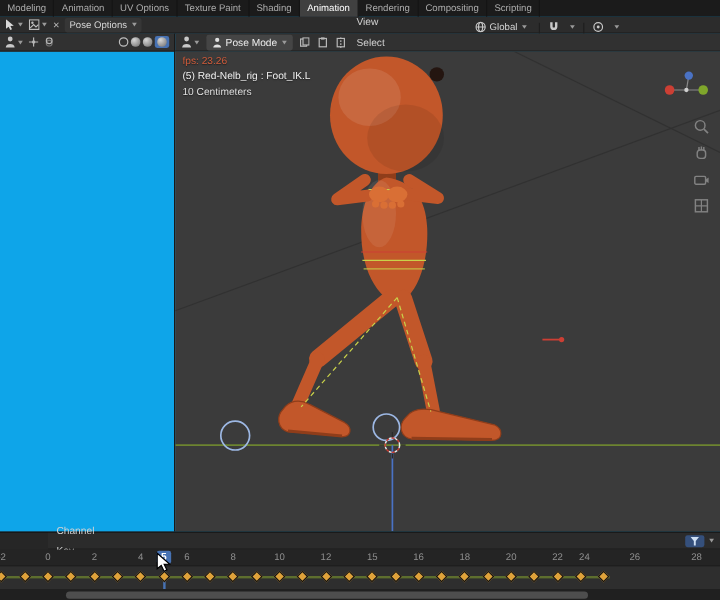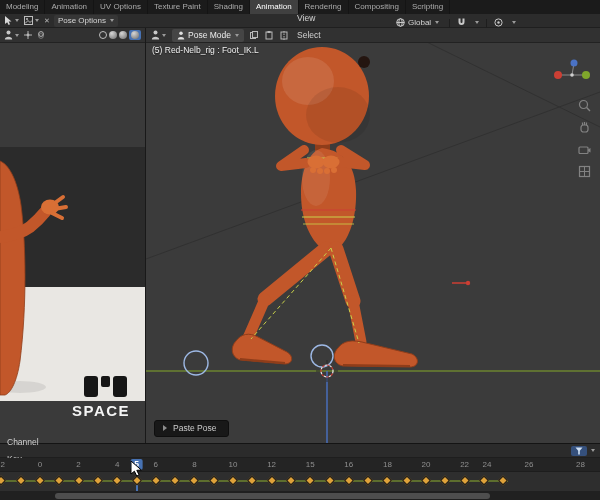--- a/index.html
+++ b/index.html
@@ -66,21 +66,21 @@
   .gizmo{position:absolute;right:6px;top:14px;}
   .nav-icons{position:absolute;right:9px;top:56px;display:flex;flex-direction:column;gap:9px;opacity:.65;}
   .op-panel{position:absolute;left:8px;bottom:6px;background:rgba(22,22,22,.92);border:1px solid #0e0e0e;
             border-radius:3px;padding:2px 12px 3px 8px;font-size:8.5px;color:#cccccc;display:flex;gap:6px;align-items:center;}
   .expand-tri{width:0;height:0;border-top:3px solid transparent;border-bottom:3px solid transparent;
               border-left:4px solid #8d8d8d;display:inline-block;}
 
   
   .timeline{position:absolute;left:0;top:443px;width:600px;height:57px;background:#262626;border-top:1px solid #141414;box-sizing:border-box;}
   .tl-header{height:13px;background:#2b2b2b;border-bottom:1px solid #1e1e1e;display:flex;align-items:center;
-             padding:0 4px;gap:2px;font-size:8.5px;color:#c9c9c9;}
+             padding:0 4px;gap:2px;font-size:8.5px;color:#c9c9c9;margin-left:40px;}
   .filter-btn{margin-left:auto;width:16px;height:10px;border-radius:2px;background:#35507c;display:flex;
               align-items:center;justify-content:center;}
   .tl-ruler{position:relative;height:14px;background:#242424;border-bottom:1px solid #1d1d1d;overflow:hidden;box-sizing:border-box;}
   .frame-label{position:absolute;top:0;transform:translateX(-50%);font-size:8px;color:#8f8f8f;line-height:13px;}
   .cf-badge{position:absolute;top:1px;transform:translateX(-50%);background:var(--accent-blue);color:#fff;
             font-size:8.5px;font-weight:bold;line-height:11px;padding:0 4px;border-radius:2px;}
   .tl-keys{position:relative;height:19px;background:#2e2e2e;overflow:hidden;}
   .summary-line{position:absolute;left:0;top:8px;height:2px;width:508px;background:#5d6e2e;}
   .keyframe{position:absolute;top:5px;width:7px;height:7px;background:var(--keyframe-orange);
             border:1px solid #141414;box-sizing:border-box;transform:translateX(-50%) rotate(45deg);}
@@ -228,37 +228,20 @@
           <line x1="4" y1="0" x2="4" y2="9" stroke="#b8b8b8" stroke-dasharray="1.5 1"></line>
         </svg>
     </span>
     <span class="menus">
         <div class="menu-item">View</div>
         <div class="menu-item">Select</div>
         <div class="menu-item">Pose</div>
       </span>
   </div>
 
-  <div class="left-panel">
-    <div class="render-dark"></div>
-    <div class="render-light"></div>
-    <svg class="lp-scene" viewBox="0 0 145 400">
-      <ellipse cx="20" cy="344" rx="26" ry="6" fill="#000" opacity="0.08"></ellipse>
-      <path d="M0,118 C8,121 17,135 21,162 C26,200 27,262 20,318 C17,338 11,350 5,352 L0,352 Z" style="fill:var(--character-orange);stroke:var(--character-orange-dark)" stroke-width="0.8"></path>
-      <path d="M2,194 C12,192 22,190 30,184 C36,179 41,174 45,169" fill="none" style="stroke:var(--character-orange)" stroke-width="12" stroke-linecap="round"></path>
-      <ellipse cx="50" cy="164" rx="9" ry="7.5" style="fill:var(--character-orange-light)"></ellipse>
-      <path d="M52,162 L63,154 M54,166 L66,164 M52,170 L62,175" fill="none" style="stroke:var(--character-orange-light)" stroke-width="4" stroke-linecap="round"></path>
-    </svg>
-    <div class="mouse-ind">
-      <div class="mb mb-left"></div>
-      <div class="mb mb-mid"></div>
-      <div class="mb mb-right"></div>
-    </div>
-    <div class="space-label">SPACE</div>
-  </div>
 
   <div class="v-sep"></div>
 
   <div class="viewport">
     <svg class="scene" width="454" height="400" viewBox="0 0 454 400">
 
       <line class="faint" x1="0" y1="216" x2="454" y2="49"></line>
       <line class="faint" x1="242" y1="-20" x2="454" y2="84"></line>
 
       <line x1="0" y1="328" x2="454" y2="328" style="stroke:var(--axis-green)" stroke-width="1.4"></line>
@@ -314,21 +297,23 @@
         <circle cx="176" cy="313" r="11" fill="none" stroke="#9db8e4" stroke-width="1.4"></circle>
       </g>
       <g transform="translate(181,328)">
         <circle r="6" fill="none" stroke="#e8e8e8" stroke-width="1.2" stroke-dasharray="2.5 2.5"></circle>
         <circle r="6" fill="none" style="stroke:var(--axis-red)" stroke-width="1.2" stroke-dasharray="2.5 2.5" stroke-dashoffset="2.5"></circle>
         <path d="M-11,0 L-7,0 M7,0 L11,0 M0,-11 L0,-7 M0,7 L0,11" stroke="#2a2a2a" stroke-width="1"></path>
       </g>
     </svg>
 
     <div class="vp-overlay">
+      <div class="fps-text">fps: 23.26</div>
       <div class="obj-text">(5) Red-Nelb_rig : Foot_IK.L</div>
+      <div class="unit-text">10 Centimeters</div>
     </div>
 
     <svg class="gizmo" width="44" height="36" viewBox="0 0 44 36">
       <line x1="22" y1="18" x2="8" y2="18" stroke="#8a8a8a" stroke-width="1"></line>
       <line x1="22" y1="18" x2="36" y2="18" stroke="#8a8a8a" stroke-width="1"></line>
       <line x1="22" y1="18" x2="24" y2="6" stroke="#8a8a8a" stroke-width="1"></line>
       <circle cx="8" cy="18" r="4" style="fill:var(--axis-red)"></circle>
       <circle cx="36" cy="18" r="4" fill="#7fa62b"></circle>
       <circle cx="24" cy="6" r="3.5" style="fill:var(--axis-blue)"></circle>
       <circle cx="22" cy="18" r="1.8" fill="#cfcfcf"></circle>
@@ -347,24 +332,20 @@
           <rect x="1" y="4" width="9" height="6.5" rx="1" fill="none" stroke="#a8a8a8" stroke-width="1.2"></rect>
           <path d="M10,6.5 L12.5,5 L12.5,9.5 L10,8 Z" fill="#a8a8a8"></path>
         </svg>
       <svg width="13" height="13" viewBox="0 0 13 13">
           <rect x="1.5" y="1.5" width="10" height="10" fill="none" stroke="#a8a8a8" stroke-width="1.2"></rect>
           <line x1="6.5" y1="1.5" x2="6.5" y2="11.5" stroke="#a8a8a8"></line>
           <line x1="1.5" y1="6.5" x2="11.5" y2="6.5" stroke="#a8a8a8"></line>
         </svg>
     </div>
 
-    <div class="op-panel">
-      <span class="expand-tri"></span>
-      <span>Paste Pose</span>
-    </div>
   </div>
 
   <div class="timeline">
     <div class="tl-header">
       <span class="menus">
           <div class="menu-item">Channel</div>
           <div class="menu-item">Key</div>
         </span>
       <span class="filter-btn">
         <svg width="8" height="8" viewBox="0 0 8 8">

